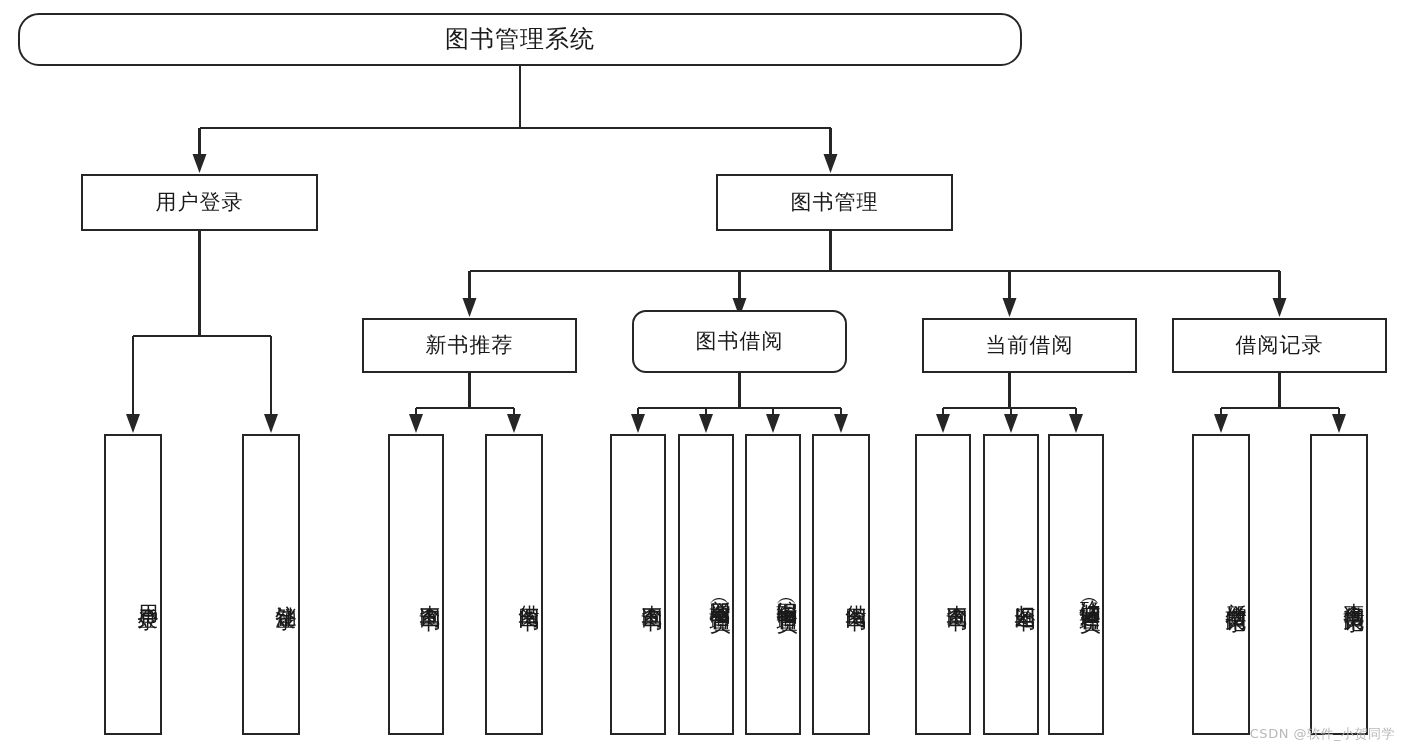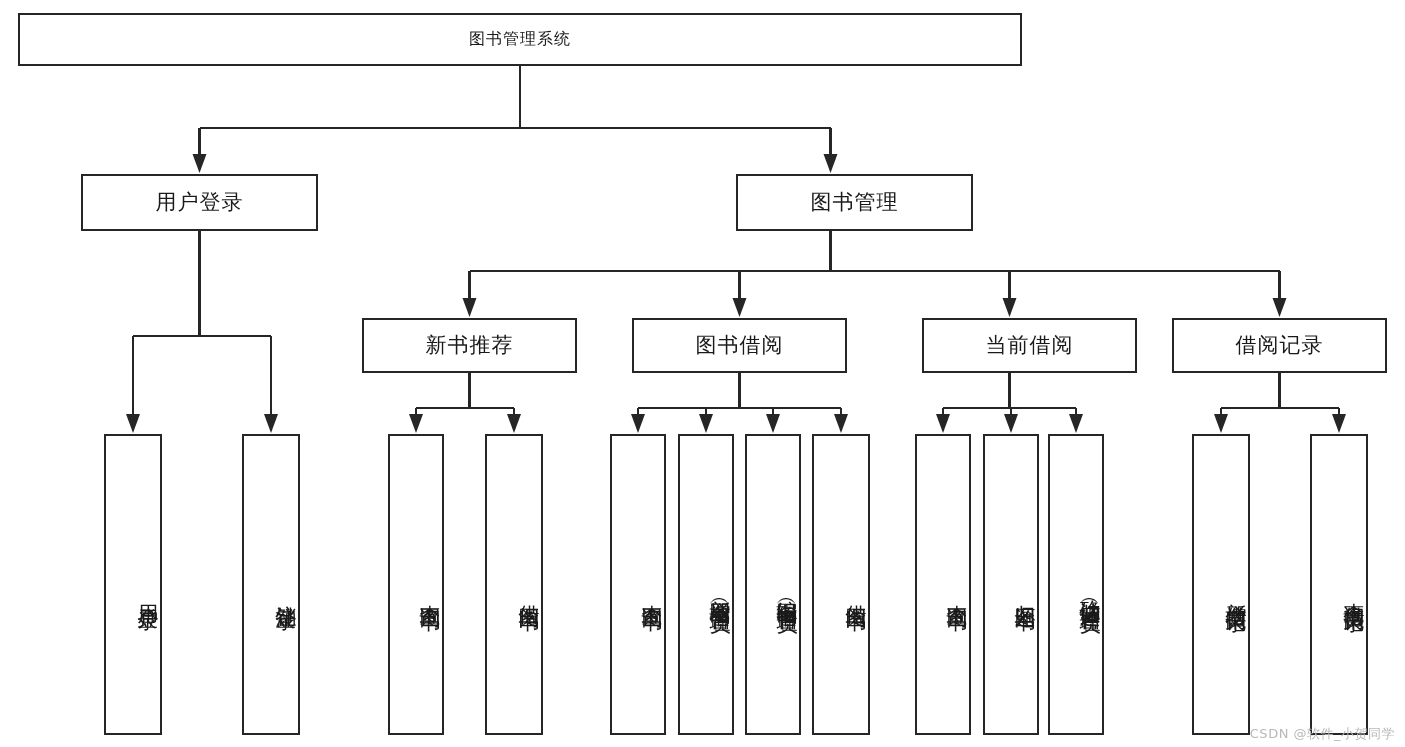--- a/index.html
+++ b/index.html
@@ -41,21 +41,21 @@
     letter-spacing:2px;
     padding-top:14px;
     align-items:flex-start;
     justify-content:center;
   }
   .node.vert > span{
     writing-mode:vertical-rl;
     text-orientation:upright;
     display:block;
   }
-  .node.root{ font-size:16px; }
+  .node.root{ font-size:24px;border-radius:21px; }
   #watermark{
     position:absolute;
     right:10px;
     bottom:4px;
     font-size:13px;
     color:#b9b9b9;
     letter-spacing:0.5px;
     white-space:nowrap;
     font-family:"DejaVu Sans","Liberation Sans",sans-serif;
   }
@@ -120,27 +120,27 @@
       <polygon points="1332,414 1346,414 1339,433" fill="#262626"></polygon>
     </svg>
 
   <div id="nodes-layer">
       <div class="node root horiz" style="left: 18px; top: 13px; width: 1004px; height: 53px;">
         <span>图书管理系统</span>
       </div>
       <div class="node horiz" style="left: 81px; top: 174px; width: 237px; height: 57px;">
         <span>用户登录</span>
       </div>
-      <div class="node horiz" style="left: 736px; top: 174px; width: 237px; height: 57px;">
+      <div class="node horiz" style="left: 716px; top: 174px; width: 237px; height: 57px;">
         <span>图书管理</span>
       </div>
       <div class="node horiz" style="left: 362px; top: 318px; width: 215px; height: 55px;">
         <span>新书推荐</span>
       </div>
-      <div class="node horiz" style="left: 632px; top: 318px; width: 215px; height: 55px;">
+      <div class="node horiz" style="left: 632px; top: 310px; width: 215px; height: 63px; border-radius: 14px;">
         <span>图书借阅</span>
       </div>
       <div class="node horiz" style="left: 902px; top: 318px; width: 215px; height: 55px; margin-left: 20px;">
         <span>当前借阅</span>
       </div>
       <div class="node horiz" style="left: 1172px; top: 318px; width: 215px; height: 55px;">
         <span>借阅记录</span>
       </div>
       <div class="node vert" style="left: 104px; top: 434px; width: 58px; height: 301px;">
         <span>用户登录</span>

